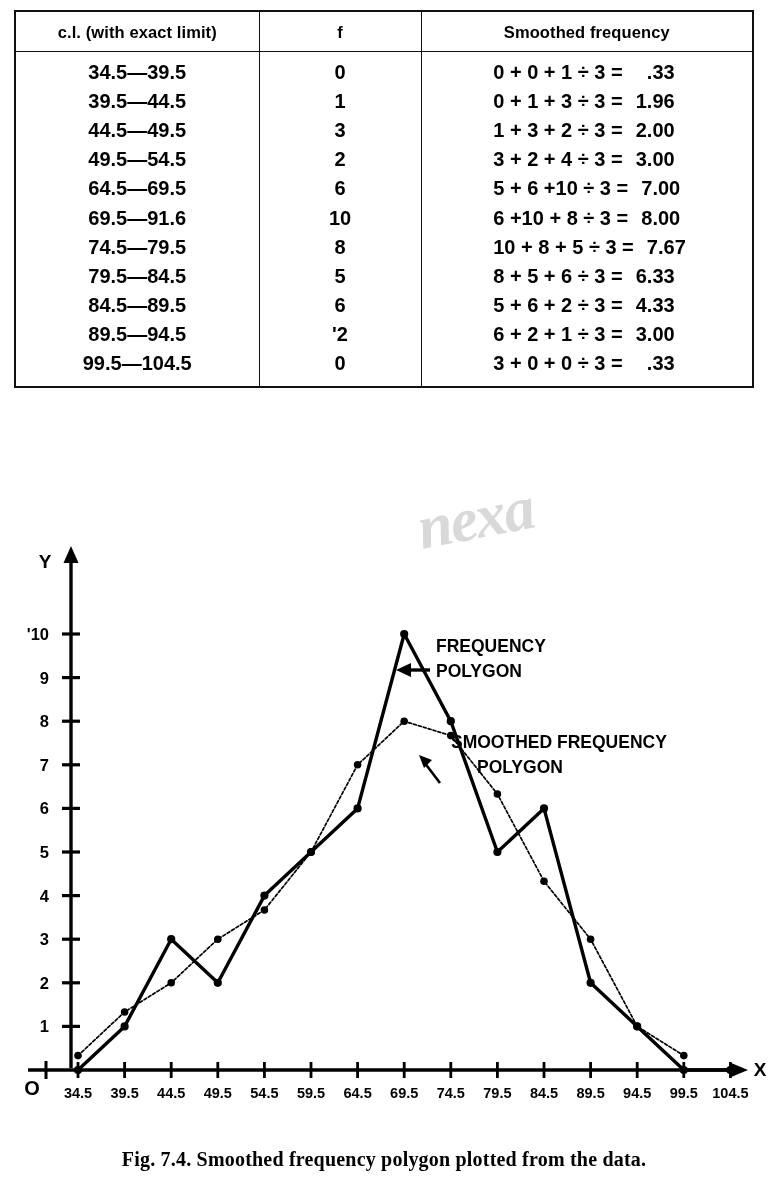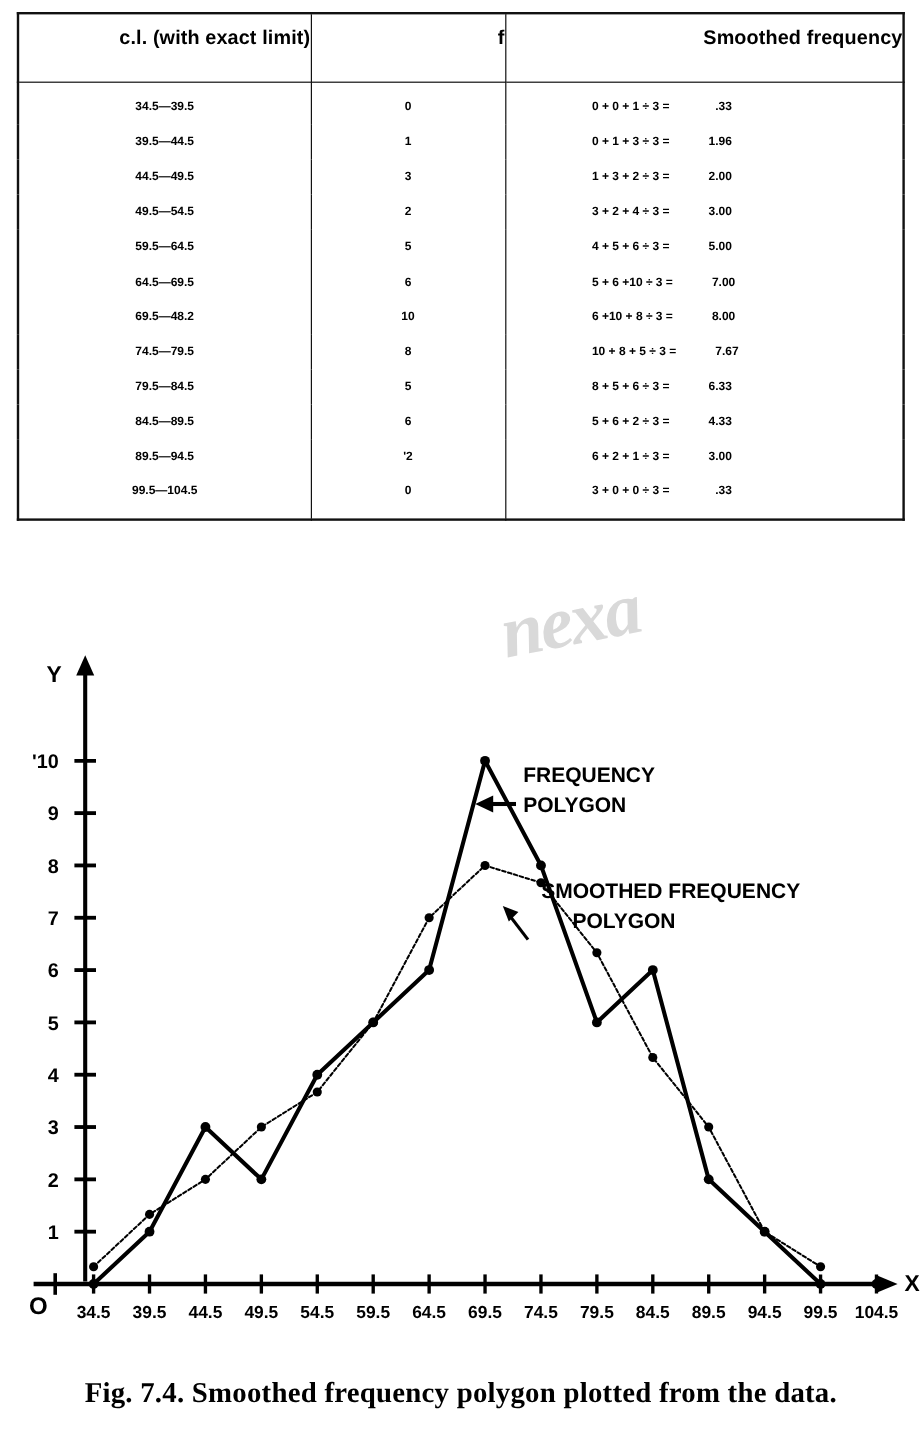--- a/index.html
+++ b/index.html
@@ -10,28 +10,28 @@
   }
   
   #freq-table-wrap{position:absolute;left:14px;top:10px;width:740px;}
   table.freq{
     border-collapse:collapse;width:100%;
     border:2.5px solid #111;
     table-layout:fixed;
   }
   table.freq th{
     font-size:16.5px;font-weight:bold;letter-spacing:.1px;
-    padding:11px 0 26px 0;text-align:right;
+    padding:11px 0 9px 0;text-align:center;
     border-bottom:1.6px solid #111;
     border-right:1.6px solid #111;
     white-space:nowrap;
   }
   table.freq th:last-child{border-right:none;}
   table.freq td{
-    font-size:10px;font-weight:bold;padding:0;height:29.1px;
+    font-size:20px;font-weight:bold;padding:0;height:29.1px;
     border-right:1.6px solid #111;text-align:center;white-space:nowrap;
   }
   table.freq td:last-child{border-right:none;}
   table.freq tbody tr:first-child td{padding-top:6px;}
   table.freq tbody tr:last-child td{padding-bottom:8px;}
   col.c-ci{width:244px;}
   col.c-f{width:162px;}
   col.c-sf{width:auto;}
   .sf-cell{display:inline-block;text-align:left;width:218px;margin-left:31px;}
   .sf-eq{display:inline-block;width:52px;text-align:right;}
@@ -43,21 +43,21 @@
     transform:rotate(-11deg);letter-spacing:-2px;
     user-select:none;pointer-events:none;overflow:hidden;
   }
   
   #figure{position:absolute;left:0;top:530px;width:768px;height:600px;}
   #figure svg{display:block;}
   
   #caption{
     position:absolute;left:0;top:1148px;width:768px;text-align:center;
     font-family:"Liberation Serif", serif;font-weight:bold;
-    font-size:24px;letter-spacing:.2px;
+    font-size:20px;letter-spacing:.2px;
   }
 </style>
 </head>
 <body>
 
 <div id="freq-table-wrap">
   <table class="freq">
     <colgroup>
         <col class="c-ci">
         <col class="c-f">
@@ -85,31 +85,26 @@
           <td>44.5—49.5</td>
           <td>3</td>
           <td><span class="sf-cell"><span>1 + 3 + 2 ÷ 3 =</span><span class="sf-eq">2.00</span></span></td>
         </tr>
         <tr>
           <td>49.5—54.5</td>
           <td>2</td>
           <td><span class="sf-cell"><span>3 + 2 + 4 ÷ 3 =</span><span class="sf-eq">3.00</span></span></td>
         </tr>
         <tr>
-          <td>59.5—64.5</td>
-          <td>5</td>
-          <td><span class="sf-cell"><span>4 + 5 + 6 ÷ 3 =</span><span class="sf-eq">5.00</span></span></td>
-        </tr>
-        <tr>
           <td>64.5—69.5</td>
           <td>6</td>
           <td><span class="sf-cell"><span>5 + 6 +10 ÷ 3 =</span><span class="sf-eq">7.00</span></span></td>
         </tr>
         <tr>
-          <td>69.5—48.2</td>
+          <td>69.5—91.6</td>
           <td>10</td>
           <td><span class="sf-cell"><span>6 +10 + 8 ÷ 3 =</span><span class="sf-eq">8.00</span></span></td>
         </tr>
         <tr>
           <td>74.5—79.5</td>
           <td>8</td>
           <td><span class="sf-cell"><span>10 + 8 + 5 ÷ 3 =</span><span class="sf-eq">7.67</span></span></td>
         </tr>
         <tr>
           <td>79.5—84.5</td>

